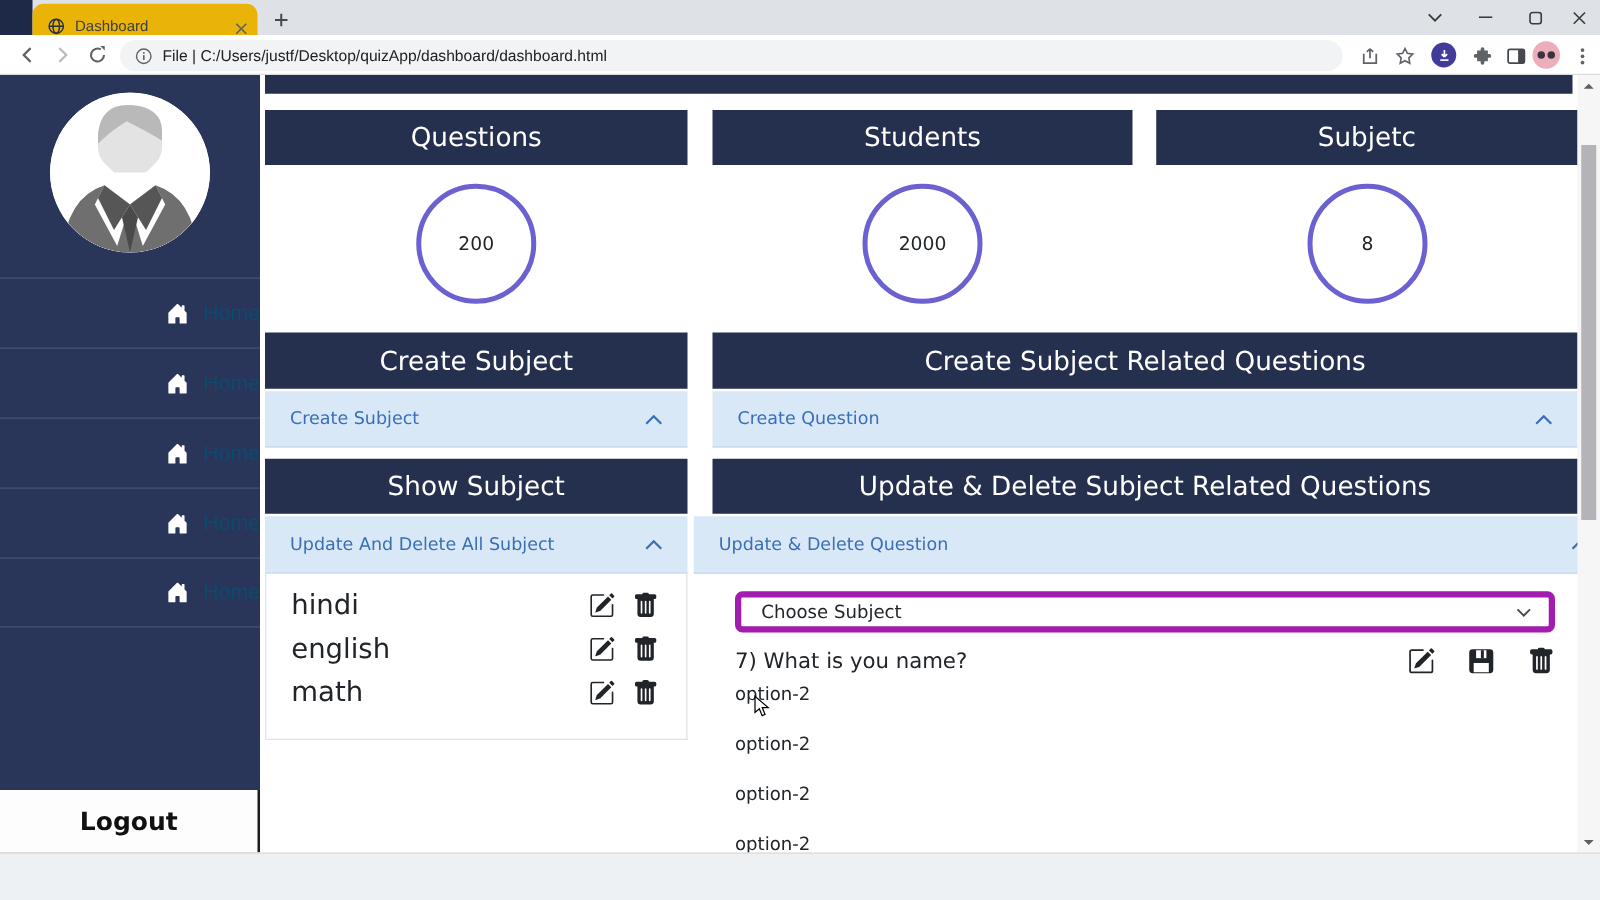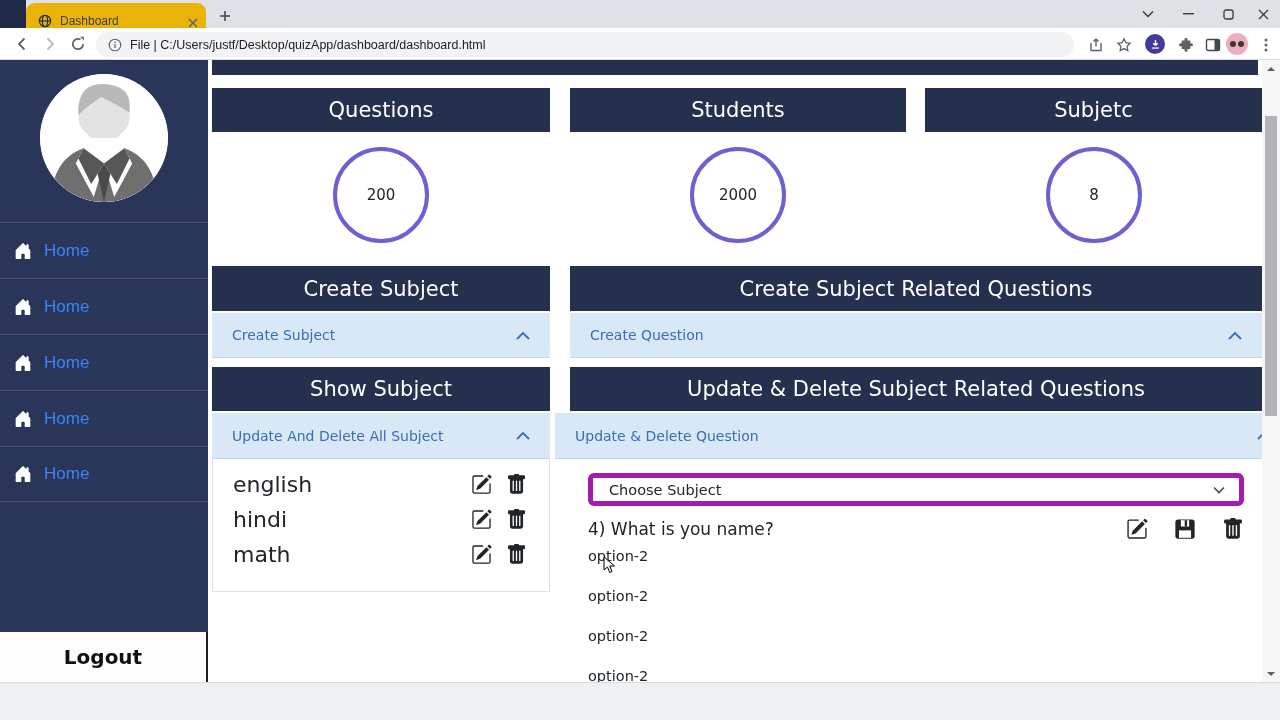--- a/index.html
+++ b/index.html
@@ -23,22 +23,22 @@
   .url-text { font-size:12.5px; color:#202124; white-space:nowrap; overflow:hidden; }
   .dl-circle { width:20px; height:20px; border-radius:50%; background:#433b9a; display:flex; align-items:center; justify-content:center; }
   .profile-chip { width:22px; height:22px; border-radius:50%; background:#edaebc; position:relative; }
   .profile-chip i { position:absolute; top:8px; width:6px; height:6px; border-radius:50%; background:#3a3440; }
 
   
   .sidebar { left:0; top:60px; width:208px; height:622px; background:#293659; }
   .avatar-wrap { left:40px; top:74px; width:128px; height:128px; border-radius:50%; overflow:hidden; background:#fff; }
   .side-menu { left:0; top:222px; width:208px; }
   .side-item { display:flex; align-items:center; gap:12px; height:56px; padding-left:14px;
-               color:#3b82f6; font-size:17px; font-family:"Liberation Sans",sans-serif;
-               border-top:1px solid rgba(255,255,255,.14); }
+               color:#0c4a6e; font-size:17px; font-family:"Liberation Sans",sans-serif;
+               border-top:1px solid rgba(255,255,255,.14);justify-content:flex-end; }
   .side-item:last-child { border-bottom:1px solid rgba(255,255,255,.14); }
   .logout { left:0; top:632px; width:208px; height:50px; background:#fdfdfd; border-right:2px solid #1d1d1d;
             display:flex; align-items:center; justify-content:center;
             font-size:20px; font-weight:bold; color:#111; font-family:"DejaVu Sans",sans-serif; }
 
   
   .content-bg { left:208px; top:60px; width:1054px; height:622px; background:#fff; }
   .topstrip { left:212px; top:60px; width:1046px; height:15px; background:#25304e; }
   .card-hdr { background:#25304e; color:#fff; display:flex; align-items:center; justify-content:center;
               font-size:21px; font-family:"DejaVu Sans",sans-serif; }
@@ -290,33 +290,33 @@
 
   <div class="abs card-hdr" style="left:212px;top:367px;width:338px;height:44px">Show Subject</div>
   <div class="abs accordion" style="left:212px;top:413px;width:338px;height:46px">
     <span>Update And Delete All Subject</span>
     <svg width="14" height="9" viewBox="0 0 14 9">
         <path d="M1 8 7 2 13 8" fill="none" stroke="#3a6eb5" stroke-width="1.8"></path>
       </svg>
   </div>
   <div class="abs subject-card" style="left:212px;top:459px;width:338px;height:133px;padding-top:8px">
     <div class="subj-row">
-      <span class="subj-name">english</span>
+      <span class="subj-name">hindi</span>
       <span class="row-icons">
         <svg width="21" height="21" viewBox="0 0 16 16" fill="currentColor">
             <path d="M15.5 1.94a.5.5 0 0 1 0 .7L14.46 3.69l-2-2L13.5.65a.5.5 0 0 1 .7 0l1.3 1.29zm-1.75 2.46-2-2L4.94 9.21a.5.5 0 0 0-.12.2l-.8 2.41a.25.25 0 0 0 .31.32l2.42-.81a.5.5 0 0 0 .2-.12l6.8-6.81z"></path>
             <path d="M1 13.5A1.5 1.5 0 0 0 2.5 15h11a1.5 1.5 0 0 0 1.5-1.5v-6a.5.5 0 0 0-1 0v6a.5.5 0 0 1-.5.5h-11a.5.5 0 0 1-.5-.5v-11a.5.5 0 0 1 .5-.5H9a.5.5 0 0 0 0-1H2.5A1.5 1.5 0 0 0 1 2.5v11z"></path>
           </svg>
         <svg width="21" height="21" viewBox="0 0 16 16" fill="currentColor">
             <path d="M2.5 1a1 1 0 0 0-1 1v1a1 1 0 0 0 1 1H3v9a2 2 0 0 0 2 2h6a2 2 0 0 0 2-2V4h.5a1 1 0 0 0 1-1V2a1 1 0 0 0-1-1H10a1 1 0 0 0-1-1H7a1 1 0 0 0-1 1H2.5zm3 4a.5.5 0 0 1 .5.5v7a.5.5 0 0 1-1 0v-7a.5.5 0 0 1 .5-.5zM8 5a.5.5 0 0 1 .5.5v7a.5.5 0 0 1-1 0v-7A.5.5 0 0 1 8 5zm3 .5v7a.5.5 0 0 1-1 0v-7a.5.5 0 0 1 1 0z"></path>
           </svg>
       </span>
     </div>
     <div class="subj-row">
-      <span class="subj-name">hindi</span>
+      <span class="subj-name">english</span>
       <span class="row-icons">
         <svg width="21" height="21" viewBox="0 0 16 16" fill="currentColor">
             <path d="M15.5 1.94a.5.5 0 0 1 0 .7L14.46 3.69l-2-2L13.5.65a.5.5 0 0 1 .7 0l1.3 1.29zm-1.75 2.46-2-2L4.94 9.21a.5.5 0 0 0-.12.2l-.8 2.41a.25.25 0 0 0 .31.32l2.42-.81a.5.5 0 0 0 .2-.12l6.8-6.81z"></path>
             <path d="M1 13.5A1.5 1.5 0 0 0 2.5 15h11a1.5 1.5 0 0 0 1.5-1.5v-6a.5.5 0 0 0-1 0v6a.5.5 0 0 1-.5.5h-11a.5.5 0 0 1-.5-.5v-11a.5.5 0 0 1 .5-.5H9a.5.5 0 0 0 0-1H2.5A1.5 1.5 0 0 0 1 2.5v11z"></path>
           </svg>
         <svg width="21" height="21" viewBox="0 0 16 16" fill="currentColor">
             <path d="M2.5 1a1 1 0 0 0-1 1v1a1 1 0 0 0 1 1H3v9a2 2 0 0 0 2 2h6a2 2 0 0 0 2-2V4h.5a1 1 0 0 0 1-1V2a1 1 0 0 0-1-1H10a1 1 0 0 0-1-1H7a1 1 0 0 0-1 1H2.5zm3 4a.5.5 0 0 1 .5.5v7a.5.5 0 0 1-1 0v-7a.5.5 0 0 1 .5-.5zM8 5a.5.5 0 0 1 .5.5v7a.5.5 0 0 1-1 0v-7A.5.5 0 0 1 8 5zm3 .5v7a.5.5 0 0 1-1 0v-7a.5.5 0 0 1 1 0z"></path>
           </svg>
       </span>
     </div>
@@ -341,21 +341,21 @@
         <path d="M1 8 7 2 13 8" fill="none" stroke="#3a6eb5" stroke-width="1.8"></path>
       </svg>
   </div>
   <div class="abs select-box" style="left:588px;top:473px;width:656px;height:33px">
     <span>Choose Subject</span>
     <svg width="12" height="8" viewBox="0 0 12 8">
         <path d="M1 1.5 6 6.5 11 1.5" fill="none" stroke="#4a4a4a" stroke-width="1.6"></path>
       </svg>
   </div>
   <div class="abs question-row" style="left:588px;top:515px;width:656px;height:28px">
-    <span class="question-text">4) What is you name?</span>
+    <span class="question-text">7) What is you name?</span>
     <span class="q-icons">
       <svg width="22" height="22" viewBox="0 0 16 16" fill="currentColor">
           <path d="M15.5 1.94a.5.5 0 0 1 0 .7L14.46 3.69l-2-2L13.5.65a.5.5 0 0 1 .7 0l1.3 1.29zm-1.75 2.46-2-2L4.94 9.21a.5.5 0 0 0-.12.2l-.8 2.41a.25.25 0 0 0 .31.32l2.42-.81a.5.5 0 0 0 .2-.12l6.8-6.81z"></path>
           <path d="M1 13.5A1.5 1.5 0 0 0 2.5 15h11a1.5 1.5 0 0 0 1.5-1.5v-6a.5.5 0 0 0-1 0v6a.5.5 0 0 1-.5.5h-11a.5.5 0 0 1-.5-.5v-11a.5.5 0 0 1 .5-.5H9a.5.5 0 0 0 0-1H2.5A1.5 1.5 0 0 0 1 2.5v11z"></path>
         </svg>
       <svg width="22" height="22" viewBox="0 0 16 16">
           <rect x="1" y="1" width="14" height="14" rx="2" fill="currentColor"></rect>
           <rect x="5" y="1.6" width="6" height="4.6" fill="#fff"></rect>
           <rect x="7.8" y="1.6" width="1.7" height="4.6" fill="currentColor"></rect>
           <rect x="3.6" y="9" width="8.8" height="5.4" fill="#fff"></rect>

